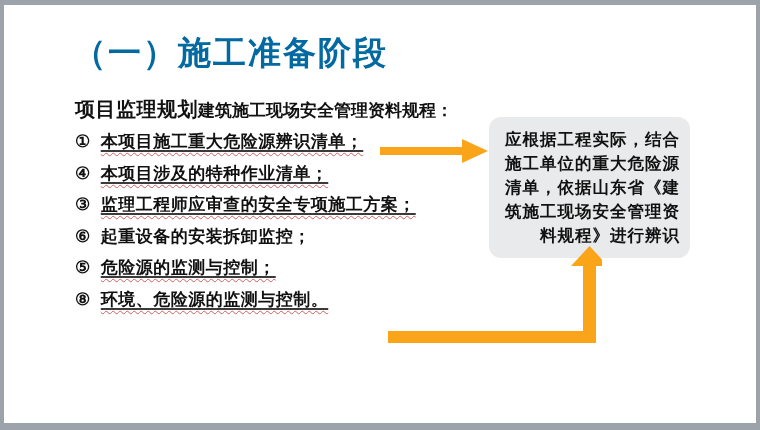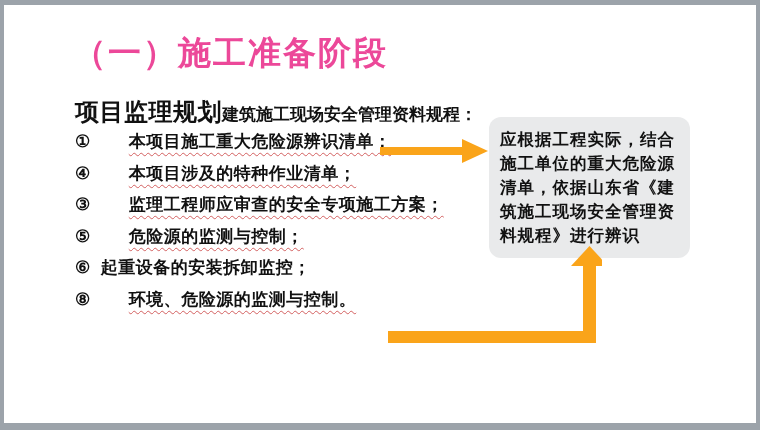--- a/index.html
+++ b/index.html
@@ -22,35 +22,35 @@
     pointer-events: none;
   }
   .title {
     position: absolute;
     left: 73px;
     top: 31px;
     font-family: "Liberation Sans", "DejaVu Sans", sans-serif;
     font-weight: bold;
     font-size: 33px;
     letter-spacing: 2px;
-    color: #ec4899;
+    color: #0369a1;
     white-space: nowrap;
   }
   .intro {
     position: absolute;
     left: 75px;
     top: 96px;
     white-space: nowrap;
     font-size: 17px;
     font-weight: bold;
   }
   .intro .intro-bold {
     font-family: "Liberation Sans", "DejaVu Sans", sans-serif;
     font-weight: 900;
-    font-size: 24px;
+    font-size: 20px;
     letter-spacing: 0.5px;
   }
   .list {
     position: absolute;
     left: 75px;
     top: 126px;
   }
   .list-item {
     height: 31.6px;
     line-height: 31.6px;
@@ -58,44 +58,45 @@
     font-size: 17px;
     font-weight: bold;
     letter-spacing: 0.5px;
   }
   .list-item .num {
     display: inline-block;
     margin-right: 10px;
     font-weight: bold;
   }
   .u {
+    text-decoration: underline;
     text-decoration-color: #3a3a3a;
     text-decoration-thickness: 1.5px;
     text-underline-offset: 3px;
-    margin-left: 28px;
   }
   .u .wavy {
     text-decoration: underline wavy #D36060;
     text-decoration-thickness: 1px;
     text-underline-offset: 5px;
   }
   .callout {
     position: absolute;
     left: 489px;
     top: 117px;
     width: 201px;
     min-height: 121px;
     background: #E9EAEB;
     border-radius: 12px;
     padding: 11px 10px 10px 11px;
     font-size: 16.5px;
     font-weight: bold;
     line-height: 24px;
     letter-spacing: 1px;
     color: #111111;
+    text-align: right;
   }
   .arrow-right-wrap {
     position: absolute;
     left: 378px;
     top: 137px;
     width: 112px;
     height: 27px;
   }
   .arrow-elbow-wrap {
     position: absolute;
@@ -121,24 +122,24 @@
     <div class="list-item">
       <span class="num">①</span><span class="u"><span class="wavy">本项目施工重大危险源辨识清单；</span></span>
     </div>
     <div class="list-item">
       <span class="num">④</span><span class="u"><span class="wavy">本项目涉及的特种作业清单；</span></span>
     </div>
     <div class="list-item">
       <span class="num">③</span><span class="u"><span class="wavy">监理工程师应审查的安全专项施工方案；</span></span>
     </div>
     <div class="list-item">
-      <span class="num">⑤</span><span class="u"><span class="wavy">危险源的监测与控制；</span></span>
+      <span class="num">⑥</span><span>起重设备的安装拆卸监控；</span>
     </div>
     <div class="list-item">
-      <span class="num">⑥</span><span>起重设备的安装拆卸监控；</span>
+      <span class="num">⑤</span><span class="u"><span class="wavy">危险源的监测与控制；</span></span>
     </div>
     <div class="list-item">
       <span class="num">⑧</span><span class="u"><span class="wavy">环境、危险源的监测与控制。</span></span>
     </div>
   </div>
 
   <div class="arrow-right-wrap">
     <svg width="112" height="27" viewBox="0 0 112 27">
       <rect x="2" y="10" width="82" height="8" fill="#FAA41A"></rect>
       <polygon points="84,2 110,14 84,26" fill="#FAA41A"></polygon>

